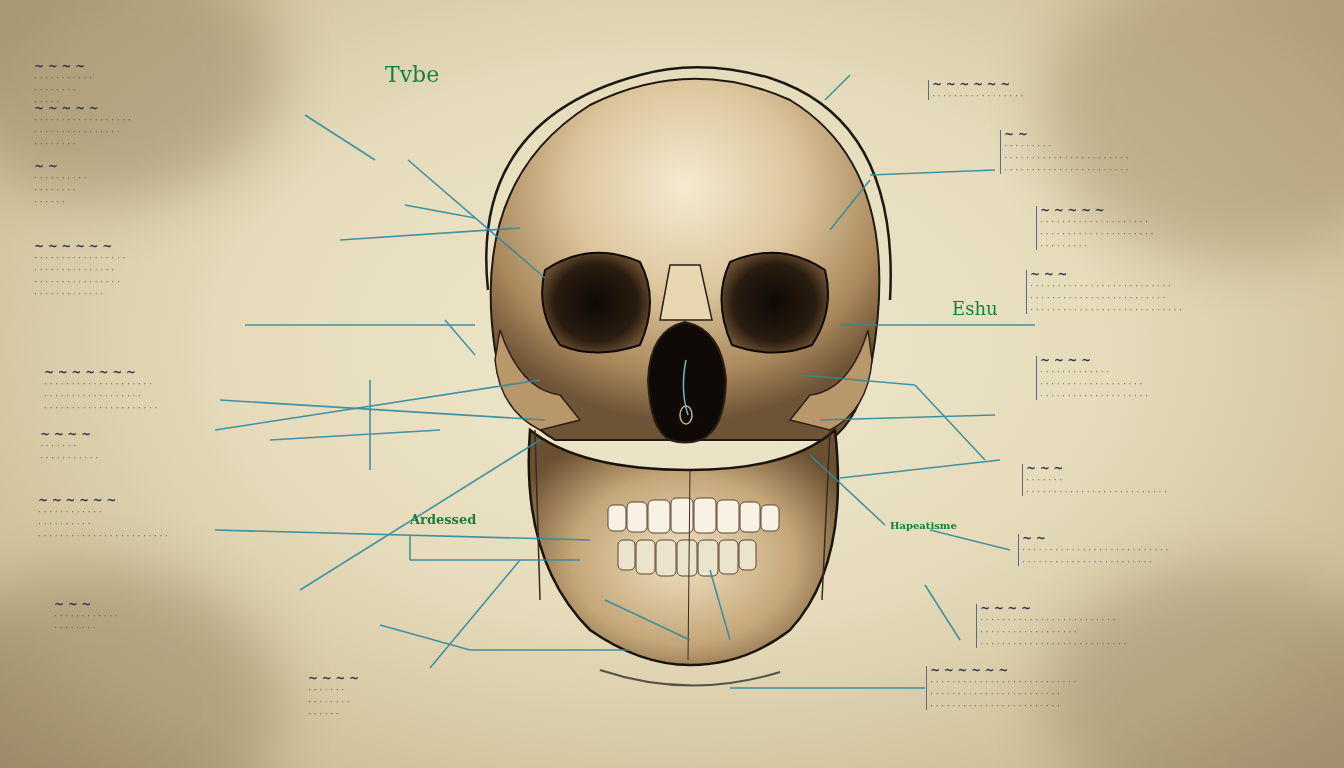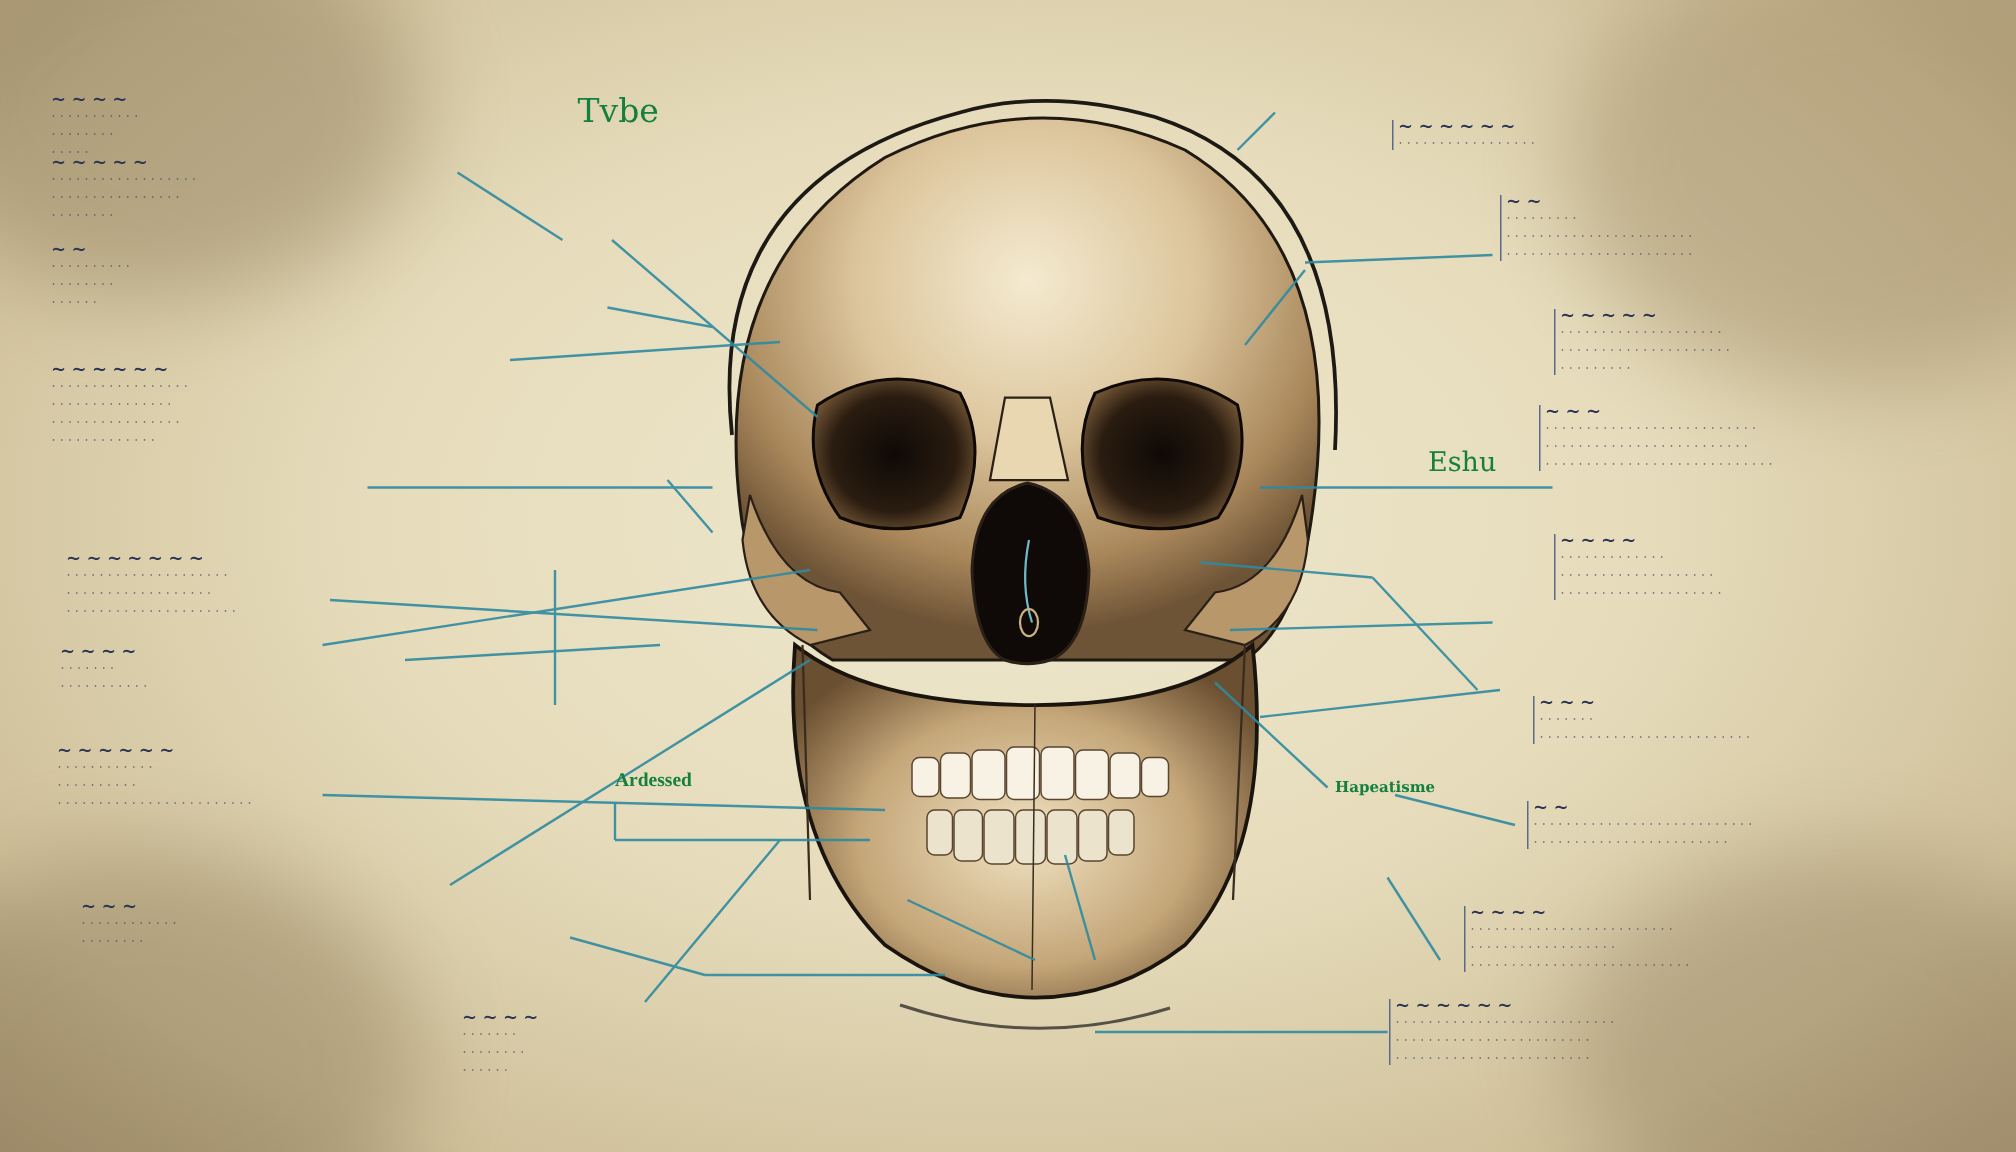--- a/index.html
+++ b/index.html
@@ -118,21 +118,21 @@
     <line x1="810" y1="455" x2="885" y2="525"></line>
     <line x1="930" y1="530" x2="1010" y2="550"></line>
     <line x1="925" y1="585" x2="960" y2="640"></line>
     <line x1="730" y1="688" x2="925" y2="688"></line>
     <line x1="370" y1="380" x2="370" y2="470"></line>
   </g>
 </svg>
 
 <div class="heading" style="left:385px;top:62px;font-size:22px;">Tvbe</div>
 <div class="heading" style="left:928px;top:298px;font-size:18px;margin-left:24px;">Eshu</div>
-<div class="heading" style="left:410px;top:512px;font-size:13px;font-weight:bold;font-family:Liberation Serif, serif;">Ardessed</div>
+<div class="heading" style="left:410px;top:512px;font-size:13px;font-weight:bold;">Ardessed</div>
 <div class="heading" style="left:890px;top:520px;font-size:10px;font-weight:bold;">Hapeatisme</div>
 
 <div class="label-block" style="left:34px;top:60px;">
   <div class="head">~ ~ ~ ~</div>
   <div class="line">· · · · · · · · · · ·</div>
   <div class="line">· · · · · · · ·</div>
   <div class="line">· · · · ·</div>
 </div>
 <div class="label-block" style="left:34px;top:102px;">
   <div class="head">~ ~ ~ ~ ~</div>

